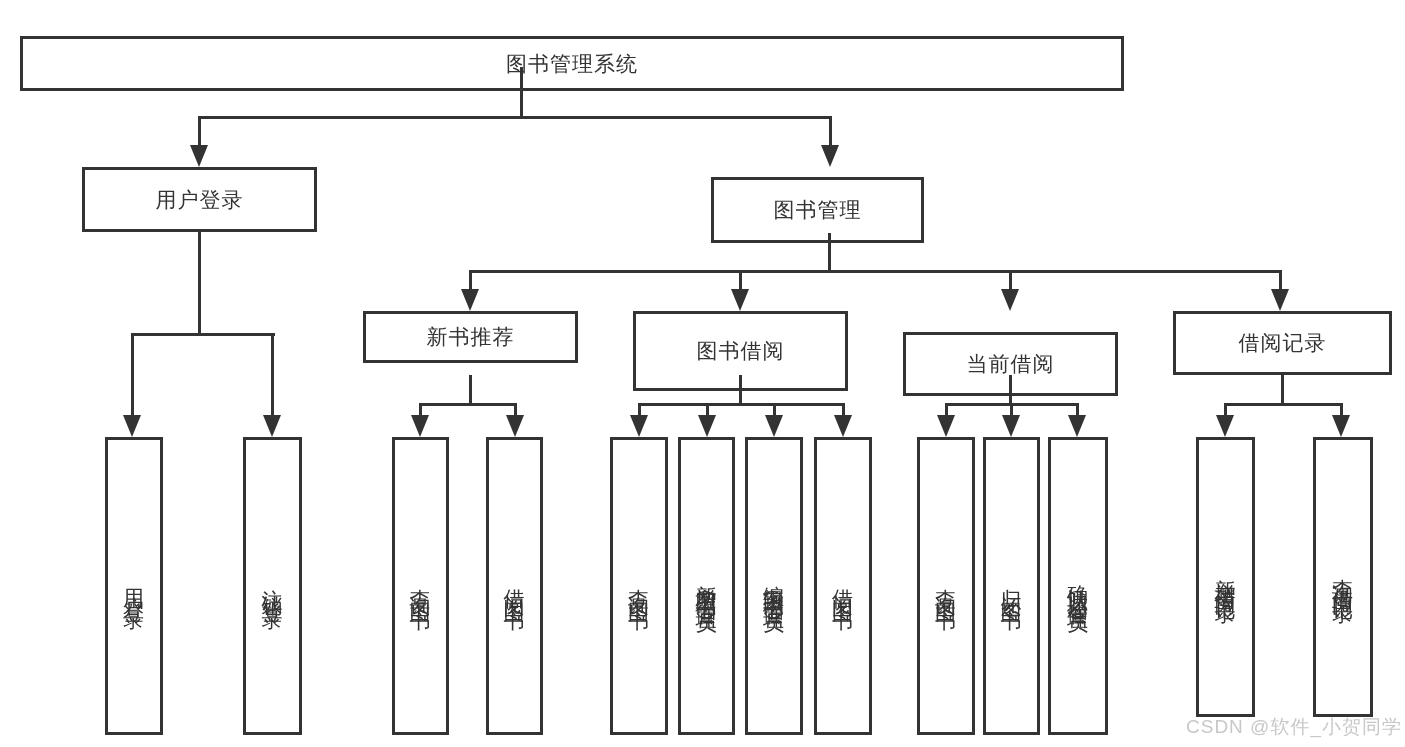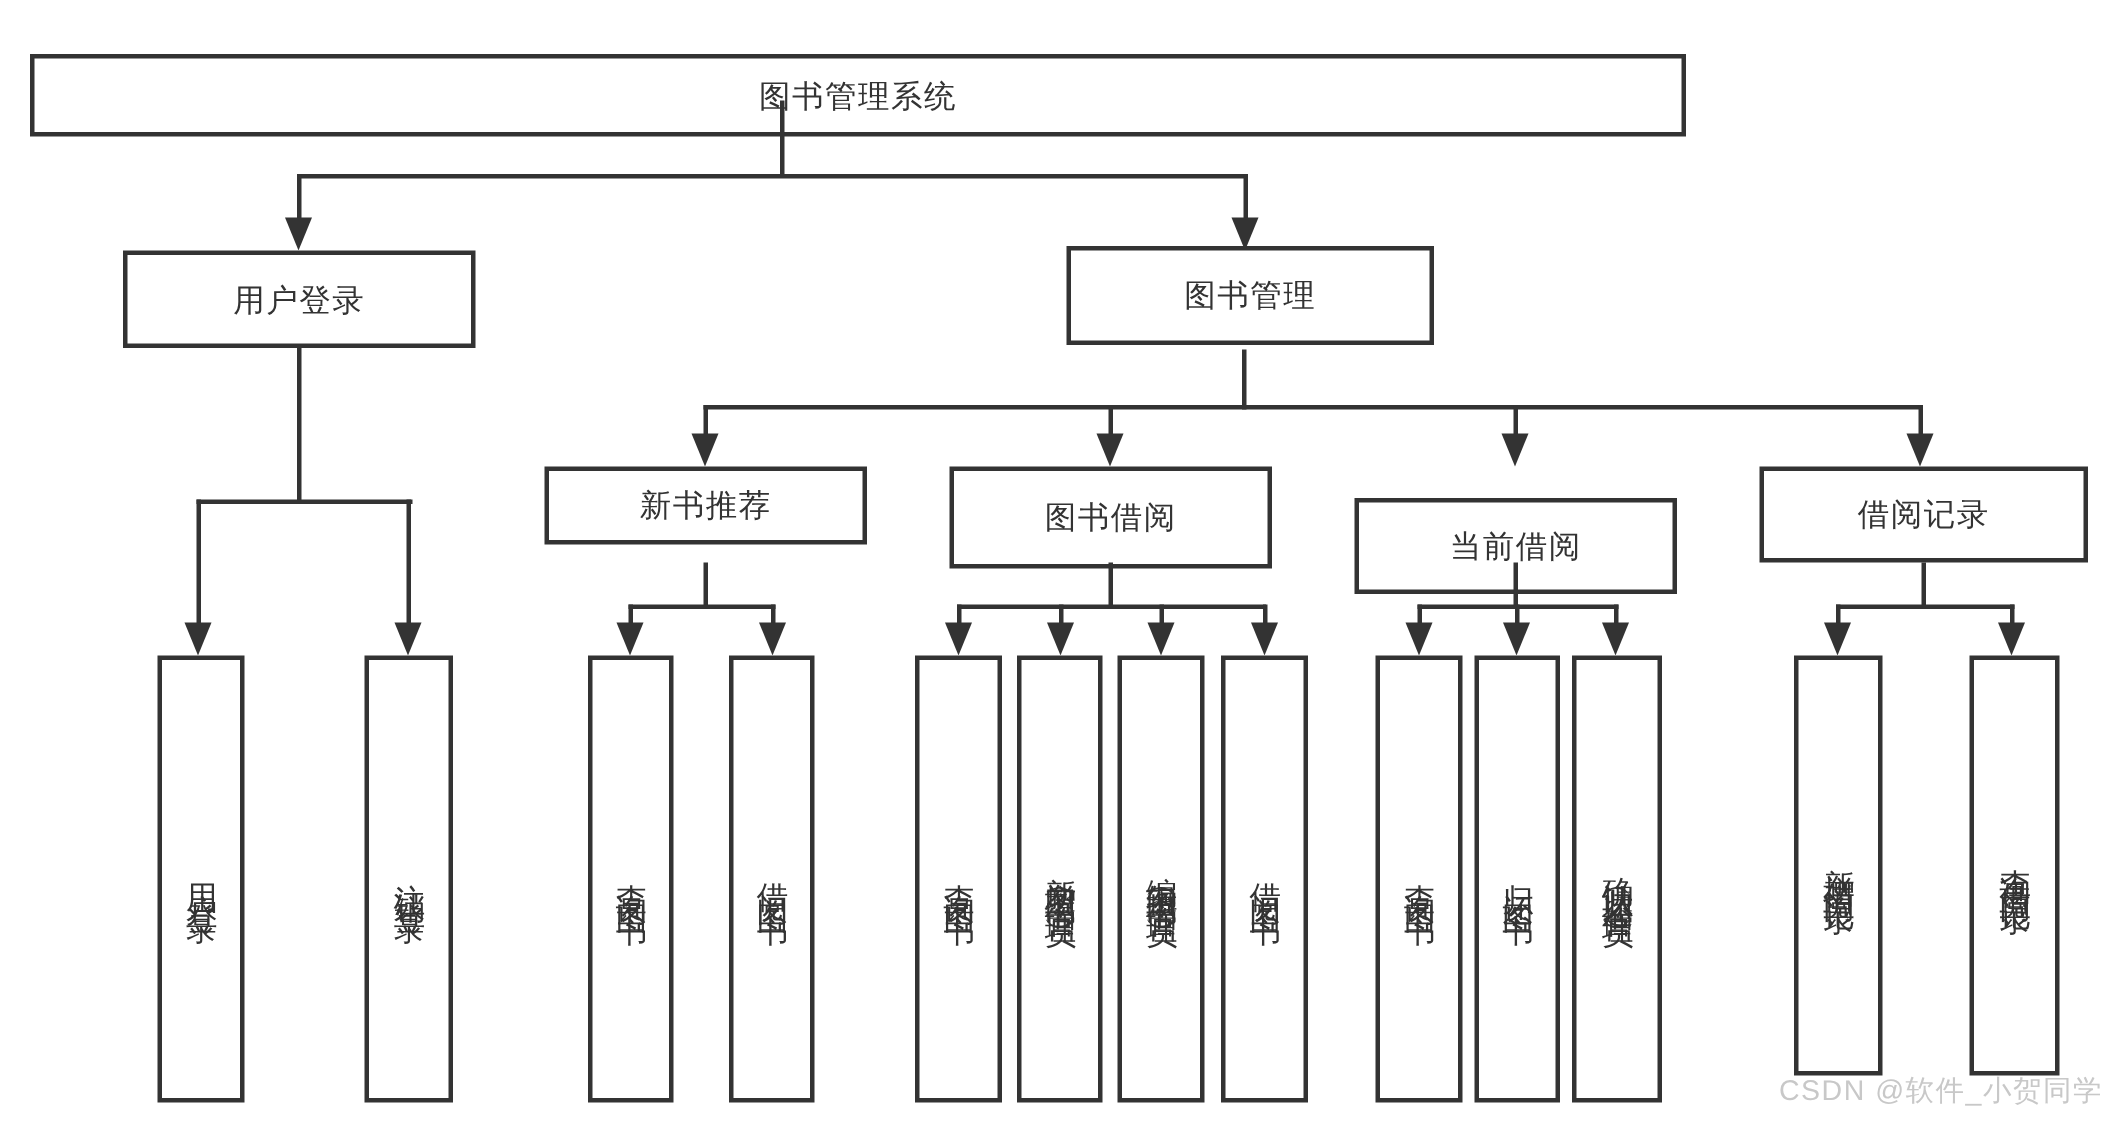--- a/index.html
+++ b/index.html
@@ -69,21 +69,21 @@
   <div class="line" style="left:520px;top:67px;width:3px;height:51px;"></div>
   <div class="line" style="left:198px;top:116px;width:634px;height:3px;"></div>
   <div class="line" style="left:198px;top:116px;width:3px;height:32px;"></div>
   <div class="arrow" style="left:190px;top:145px;"></div>
   <div class="line" style="left:829px;top:116px;width:3px;height:32px;"></div>
   <div class="arrow" style="left:821px;top:145px;"></div>
 
   <div class="box" style="left:82px;top:167px;width:235px;height:65px;">
     <span>用户登录</span>
   </div>
-  <div class="box" style="left:711px;top:164px;width:245px;height:66px;">
+  <div class="box" style="left:711px;top:177px;width:213px;height:66px;">
     <span>图书管理</span>
   </div>
 
   <div class="line" style="left:198px;top:232px;width:3px;height:104px;"></div>
   <div class="line" style="left:131px;top:333px;width:144px;height:3px;"></div>
   <div class="line" style="left:131px;top:333px;width:3px;height:84px;"></div>
   <div class="arrow" style="left:123px;top:415px;"></div>
   <div class="line" style="left:271px;top:333px;width:3px;height:84px;"></div>
   <div class="arrow" style="left:263px;top:415px;"></div>
 
@@ -94,21 +94,21 @@
   <div class="line" style="left:739px;top:270px;width:3px;height:22px;"></div>
   <div class="arrow" style="left:731px;top:289px;"></div>
   <div class="line" style="left:1009px;top:270px;width:3px;height:22px;"></div>
   <div class="arrow" style="left:1001px;top:289px;"></div>
   <div class="line" style="left:1279px;top:270px;width:3px;height:22px;"></div>
   <div class="arrow" style="left:1271px;top:289px;"></div>
 
   <div class="box" style="left:363px;top:311px;width:215px;height:52px;">
     <span>新书推荐</span>
   </div>
-  <div class="box" style="left:633px;top:311px;width:215px;height:68px;">
+  <div class="box" style="left:633px;top:311px;width:215px;height:80px;">
     <span>图书借阅</span>
   </div>
   <div class="box" style="left:903px;top:311px;width:215px;height:64px;margin-top:21px;">
     <span>当前借阅</span>
   </div>
   <div class="box" style="left:1173px;top:311px;width:219px;height:64px;align-items:center;">
     <span>借阅记录</span>
   </div>
 
   <div class="line" style="left:469px;top:375px;width:3px;height:31px;"></div>

